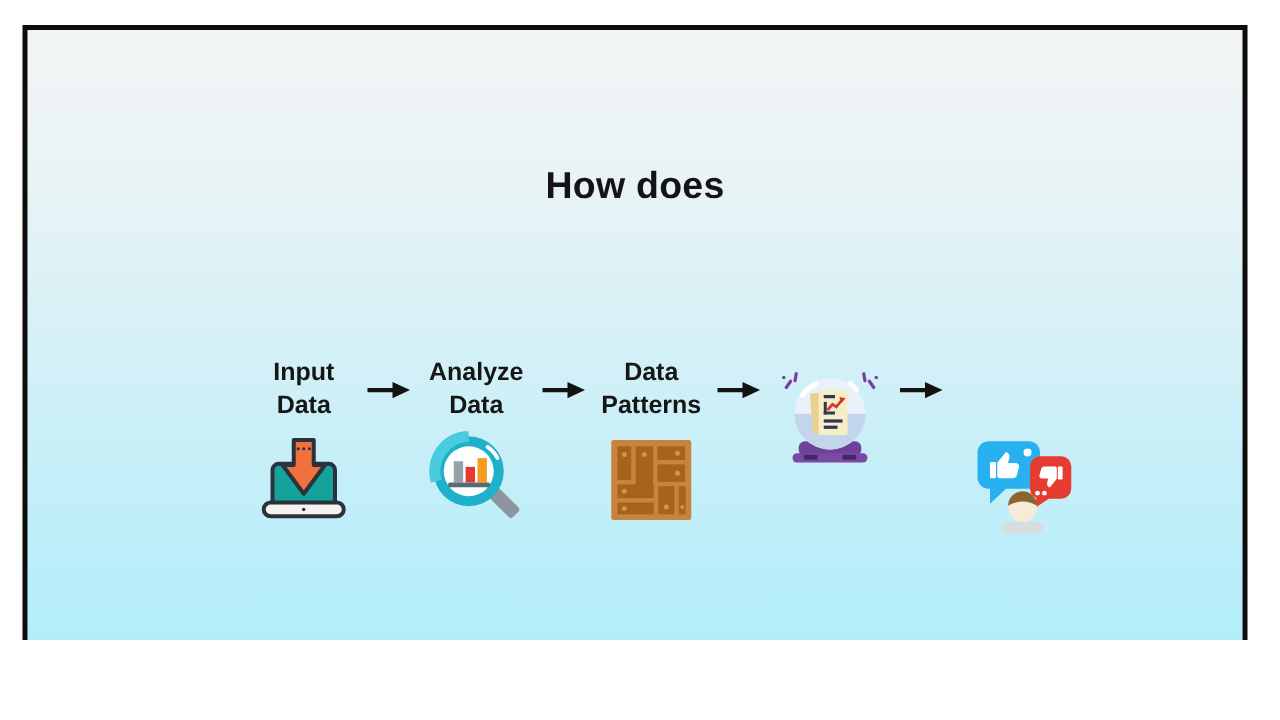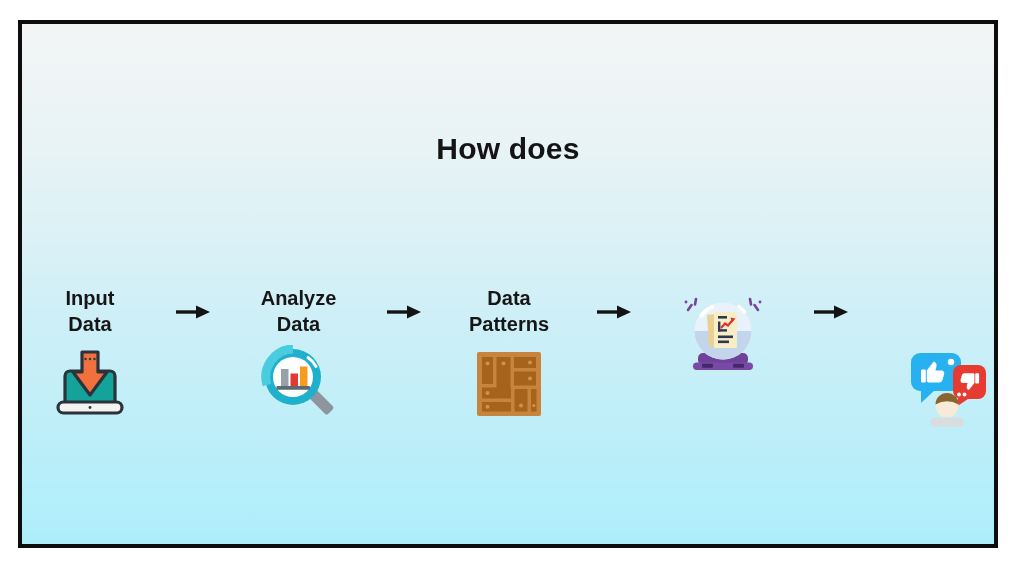--- a/index.html
+++ b/index.html
@@ -1,32 +1,32 @@
 <!DOCTYPE html>
 <html><head>
 <meta charset="utf-8">
 <style>
   html,body{margin:0;padding:0;background:#ffffff;}
   .canvas{
-    position:relative;width:1024px;height:576px;background:#ffffff;
+    position:relative;width:1024px;height:512px;background:#ffffff;
     overflow:hidden;font-family:"Liberation Sans",sans-serif;
   }
   .board{
     position:absolute;left:18px;top:20px;width:980px;height:528px;
     box-sizing:border-box;border:4px solid #0d0d0d;
     background:linear-gradient(180deg,#f3f5f5 0%,#e7f3f5 25%,#cdeff7 58%,#adeefb 100%);
   }
   .title{
     position:absolute;top:106px;left:0;width:100%;text-align:center;
     font-weight:700;font-size:30px;line-height:38px;color:#141414;letter-spacing:.2px;
   }
   .title span{display:block;}
   .flow{
-    position:absolute;top:260px;left:0;width:100%;
-    display:flex;justify-content:space-between;align-items:flex-start;
+    position:absolute;top:260px;left:12px;width:100%;
+    display:flex;justify-content:center;align-items:flex-start;
     transform:translateX(18px);
   }
   .step{display:flex;flex-direction:column;align-items:center;}
   .w100{width:100px}.w104{width:104px}.w110{width:110px}.w128{width:128px}
   .step-label{
     height:54px;display:flex;flex-direction:column;justify-content:center;align-items:center;
     font-weight:700;font-size:20px;line-height:26px;color:#161616;text-align:center;white-space:nowrap;
   }
   .step-icon{margin-top:7px;line-height:0;}
   .arrow{margin-top:20px;line-height:0;flex:0 0 auto;}

